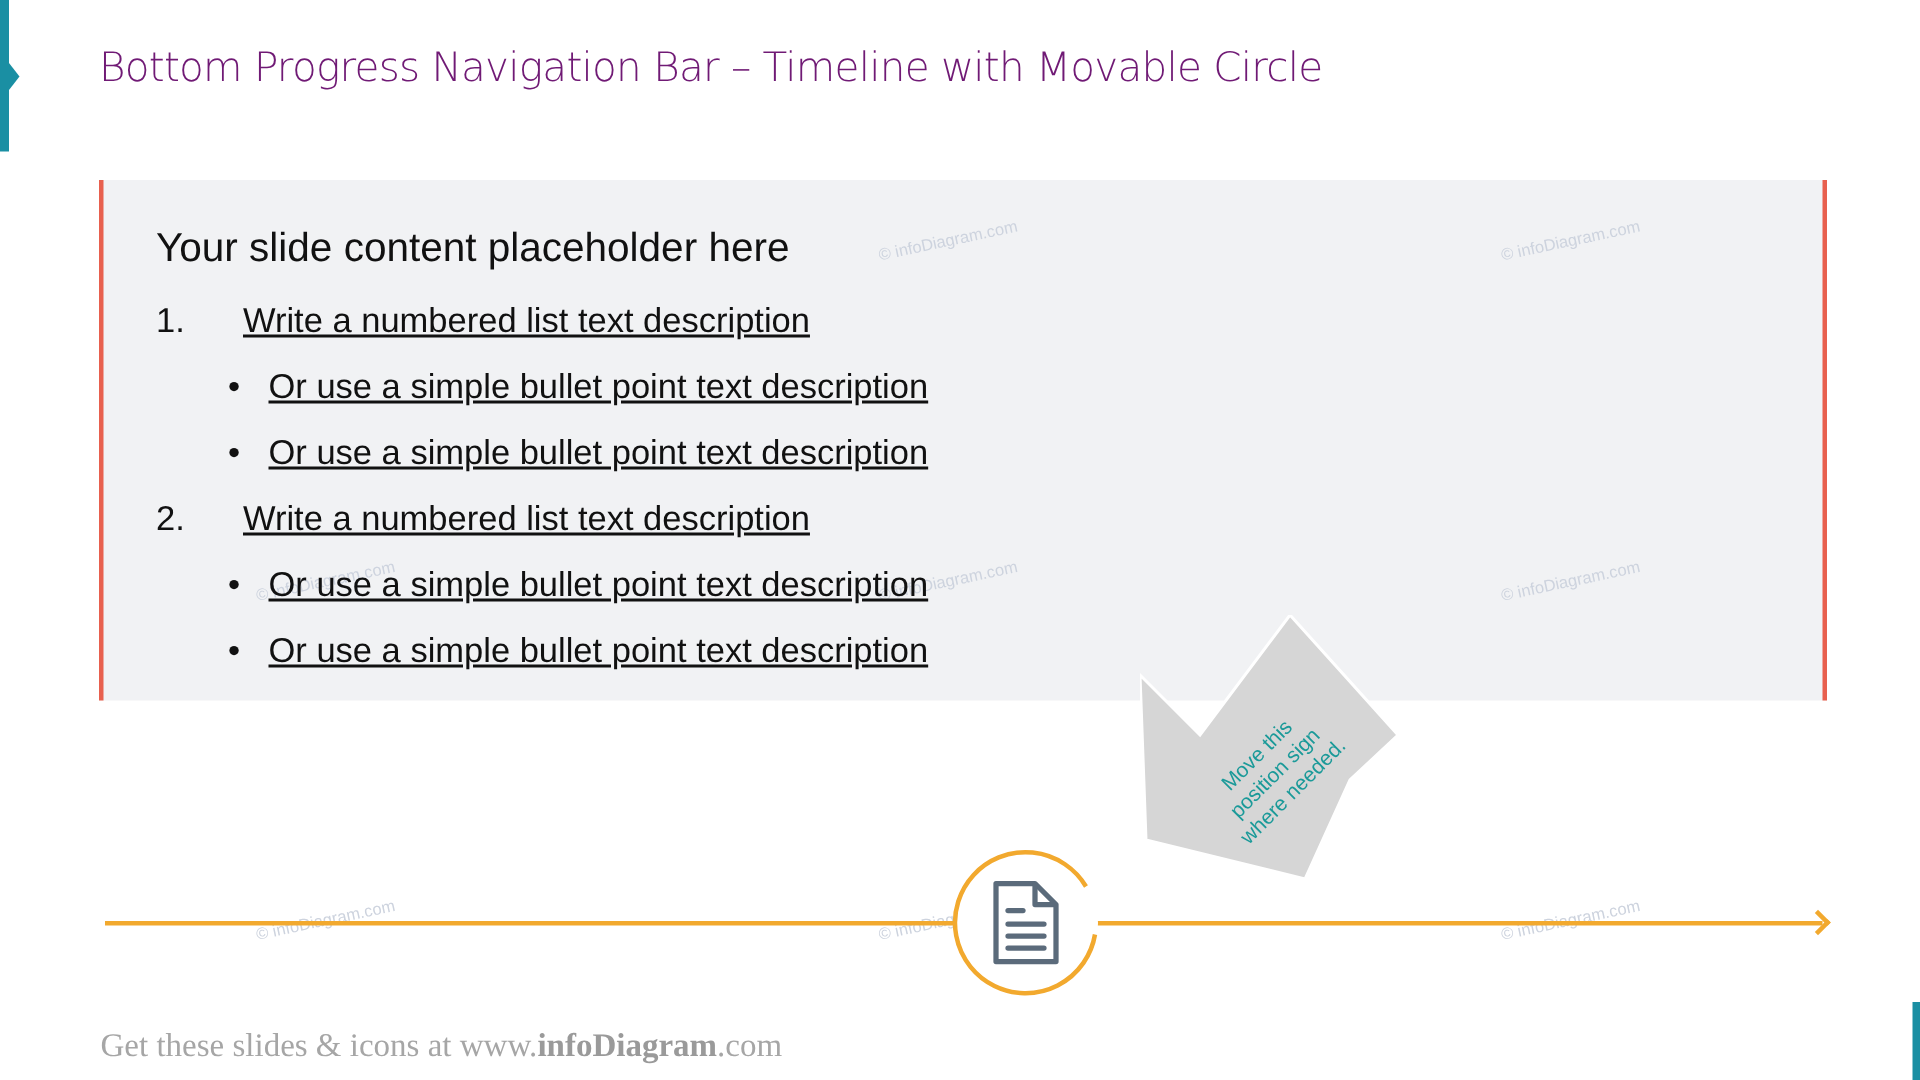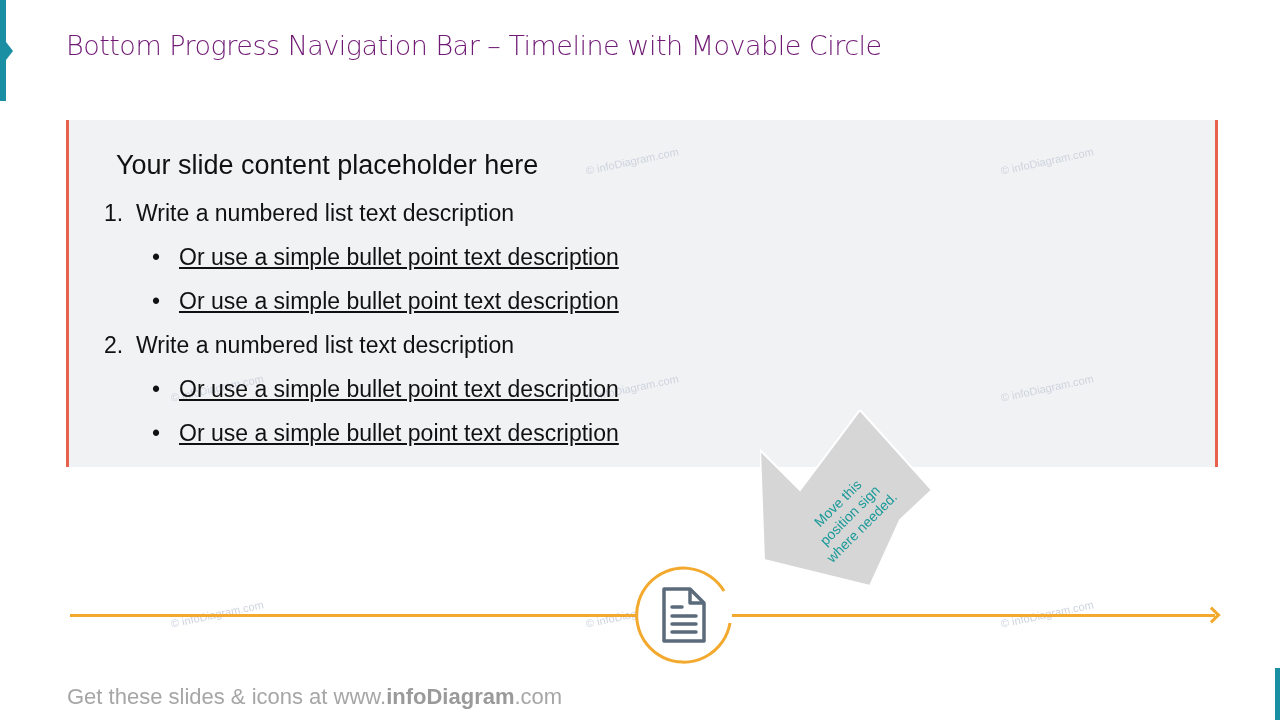--- a/index.html
+++ b/index.html
@@ -1,33 +1,33 @@
 <!DOCTYPE html>
 <html><head>
   <meta charset="utf-8">
   <style>
     html, body { margin:0; padding:0; }
     body { width:1280px; height:720px; position:relative; background:#ffffff; overflow:hidden; font-family:"Liberation Sans", sans-serif; }
     .left-tab { position:absolute; left:0; top:0; width:6px; height:101px; background:#1a8fa3; }
     .left-tab-notch { position:absolute; left:6px; top:42px; width:0; height:0; border-top:9px solid transparent; border-bottom:9px solid transparent; border-left:7px solid #1a8fa3; }
     .title { position:absolute; left:66px; top:30px; font-size:27px; color:#701a75; font-family:"DejaVu Sans", sans-serif; font-weight:300; letter-spacing:-0.5px; white-space:nowrap; }
     .content-box { position:absolute; left:66px; top:120px; width:1152px; height:347px; background:#f1f2f4; border-left:3px solid #e8604e; border-right:3px solid #e8604e; box-sizing:border-box; }
-    .heading { position:absolute; left:104px; top:150px; font-size:27px; color:#111; font-family:"Liberation Sans", sans-serif;margin-left:12px; }
+    .heading { position:absolute; left:104px; top:150px; font-size:27px; color:#111; font-family:"Liberation Sans", sans-serif; }
     .list-row { position:absolute; font-size:23px; color:#111; font-family:"Liberation Sans", sans-serif; white-space:nowrap; }
     .num { position:absolute; left:104px; }
-    .num-text { position:absolute; left:136px; }
+    .num-text { position:absolute; left:162px;text-decoration:underline; }
     .bullet { position:absolute; left:152px; }
     .bullet-text { position:absolute; left:179px;text-decoration:underline; }
     .watermark { position:absolute; font-size:11px; color:#cdd3de; transform:rotate(-12deg); white-space:nowrap; font-family:"Liberation Sans", sans-serif; }
     .timeline { position:absolute; left:70px; top:614px; width:1145px; height:3px; background:#f2a92e; }
     .timeline-arrow { position:absolute; left:1206px; top:609px; width:9px; height:9px; border-top:3px solid #f2a92e; border-right:3px solid #f2a92e; transform:rotate(45deg); }
     .circle-wrap { position:absolute; left:634px; top:565px; width:100px; height:100px; }
     .callout { position:absolute; left:760px; top:410px; width:180px; height:180px; }
     .callout-text { position:absolute; left:775px; top:490px; width:150px; transform:rotate(-45deg); color:#1b9a99; font-size:14px; text-align:center; line-height:17px; }
-    .footer { position:absolute; left:67px; top:684px; font-size:22px; color:#a6a6a6; font-family:Liberation Sans, sans-serif; font-weight:300; white-space:nowrap; }
+    .footer { position:absolute; left:67px; top:684px; font-size:22px; color:#a6a6a6; font-family:Liberation Serif, serif; font-weight:300; white-space:nowrap; }
     .footer b { color:#9a9a9a; font-weight:bold; }
     .right-tab { position:absolute; right:0; top:668px; width:5px; height:52px; background:#1a8fa3; }
   </style>
 </head>
 <body>
 
 <div class="left-tab"></div>
 <div class="left-tab-notch"></div>
 
 <div class="title">Bottom Progress Navigation Bar – Timeline with Movable Circle</div>

